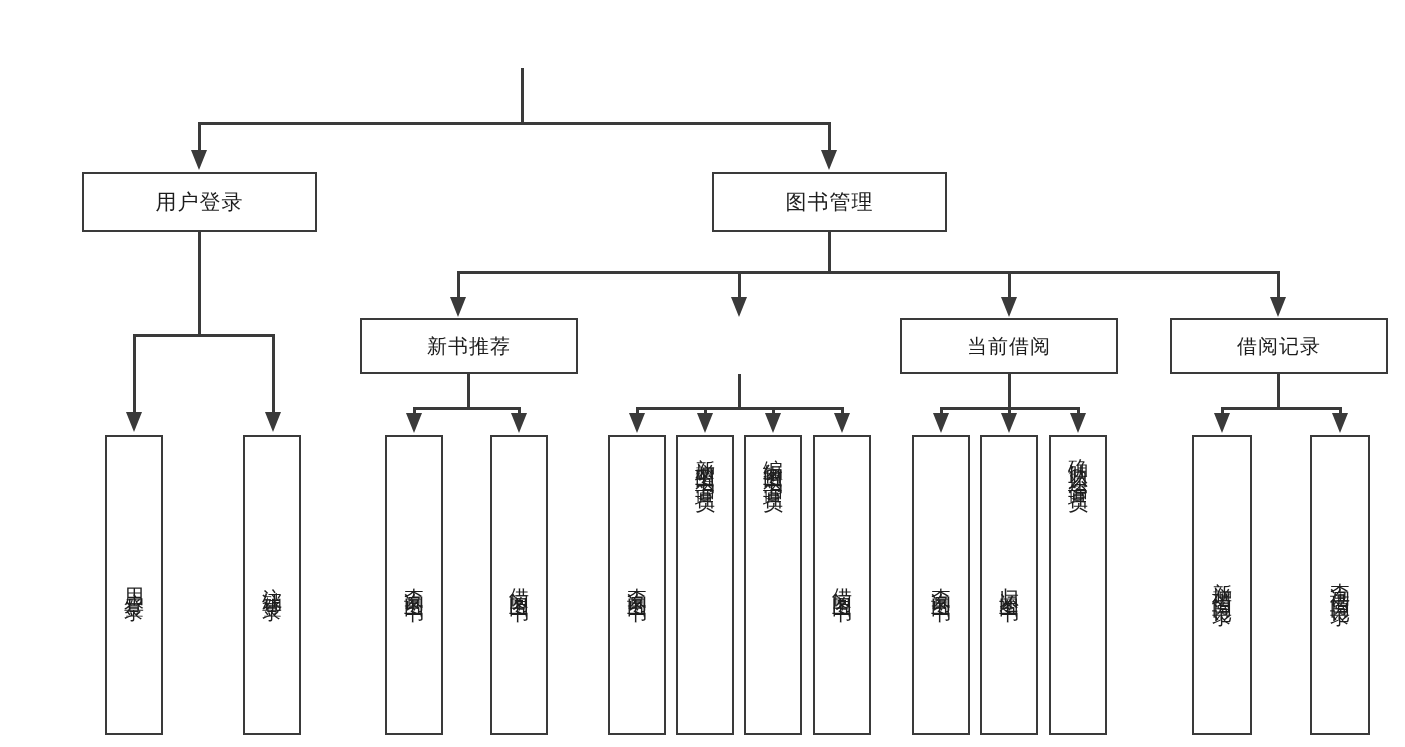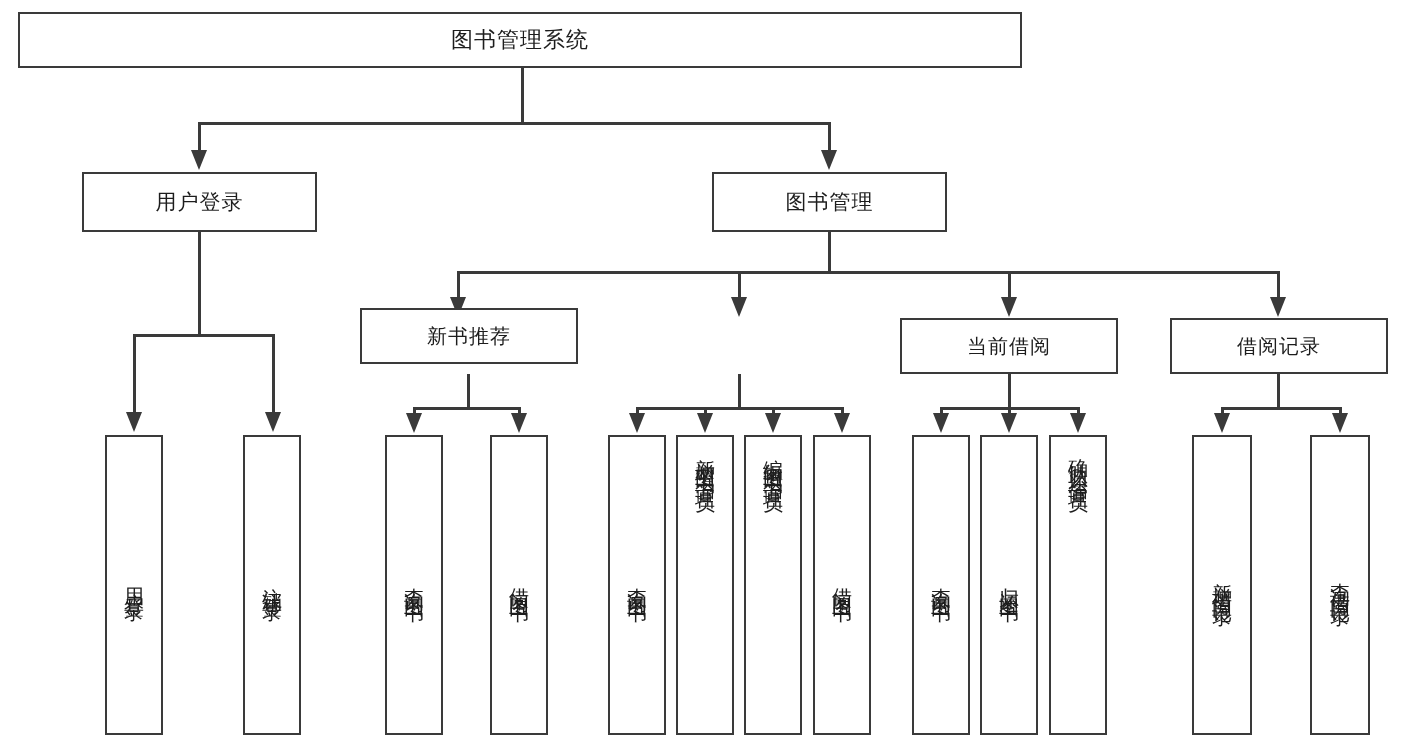--- a/index.html
+++ b/index.html
@@ -89,23 +89,20 @@
     white-space: nowrap;
     letter-spacing: 0.5px;
     pointer-events: none;
   }
 </style>
 </head>
 <body>
 
 <div id="canvas">
 
-  <div class="node root" style="left:18px; top:12px; width:1004px; height:56px;">
-    <span class="label">图书管理系统</span>
-  </div>
 
   <div class="vline" style="left:521px; top:68px; height:55px;"></div>
 
   <div class="hline" style="left:198px; top:122px; width:632px;"></div>
 
   <div class="vline" style="left:198px; top:122px; height:30px;"></div>
   <div class="arrow" style="left:191px; top:150px;"></div>
   <div class="vline" style="left:828px; top:122px; height:30px;"></div>
   <div class="arrow" style="left:821px; top:150px;"></div>
 
@@ -127,21 +124,21 @@
   <div class="hline" style="left:458px; top:271px; width:821px;"></div>
   <div class="vline" style="left:457px; top:271px; height:28px;"></div>
   <div class="arrow" style="left:450px; top:297px;"></div>
   <div class="vline" style="left:738px; top:271px; height:28px;"></div>
   <div class="arrow" style="left:731px; top:297px;"></div>
   <div class="vline" style="left:1008px; top:271px; height:28px;"></div>
   <div class="arrow" style="left:1001px; top:297px;"></div>
   <div class="vline" style="left:1277px; top:271px; height:28px;"></div>
   <div class="arrow" style="left:1270px; top:297px;"></div>
 
-  <div class="node lvl3" style="left:360px; top:308px; width:218px; height:56px;">
+  <div class="node lvl3" style="left:360px; top:318px; width:218px; height:56px;">
     <span class="label">新书推荐</span>
   </div>
   <div class="node lvl3" style="left:900px; top:318px; width:218px; height:56px;">
     <span class="label">当前借阅</span>
   </div>
   <div class="node lvl3" style="left:1170px; top:318px; width:218px; height:56px;justify-content:center;">
     <span class="label">借阅记录</span>
   </div>
 
   <div class="vline" style="left:467px; top:374px; height:35px;"></div>

